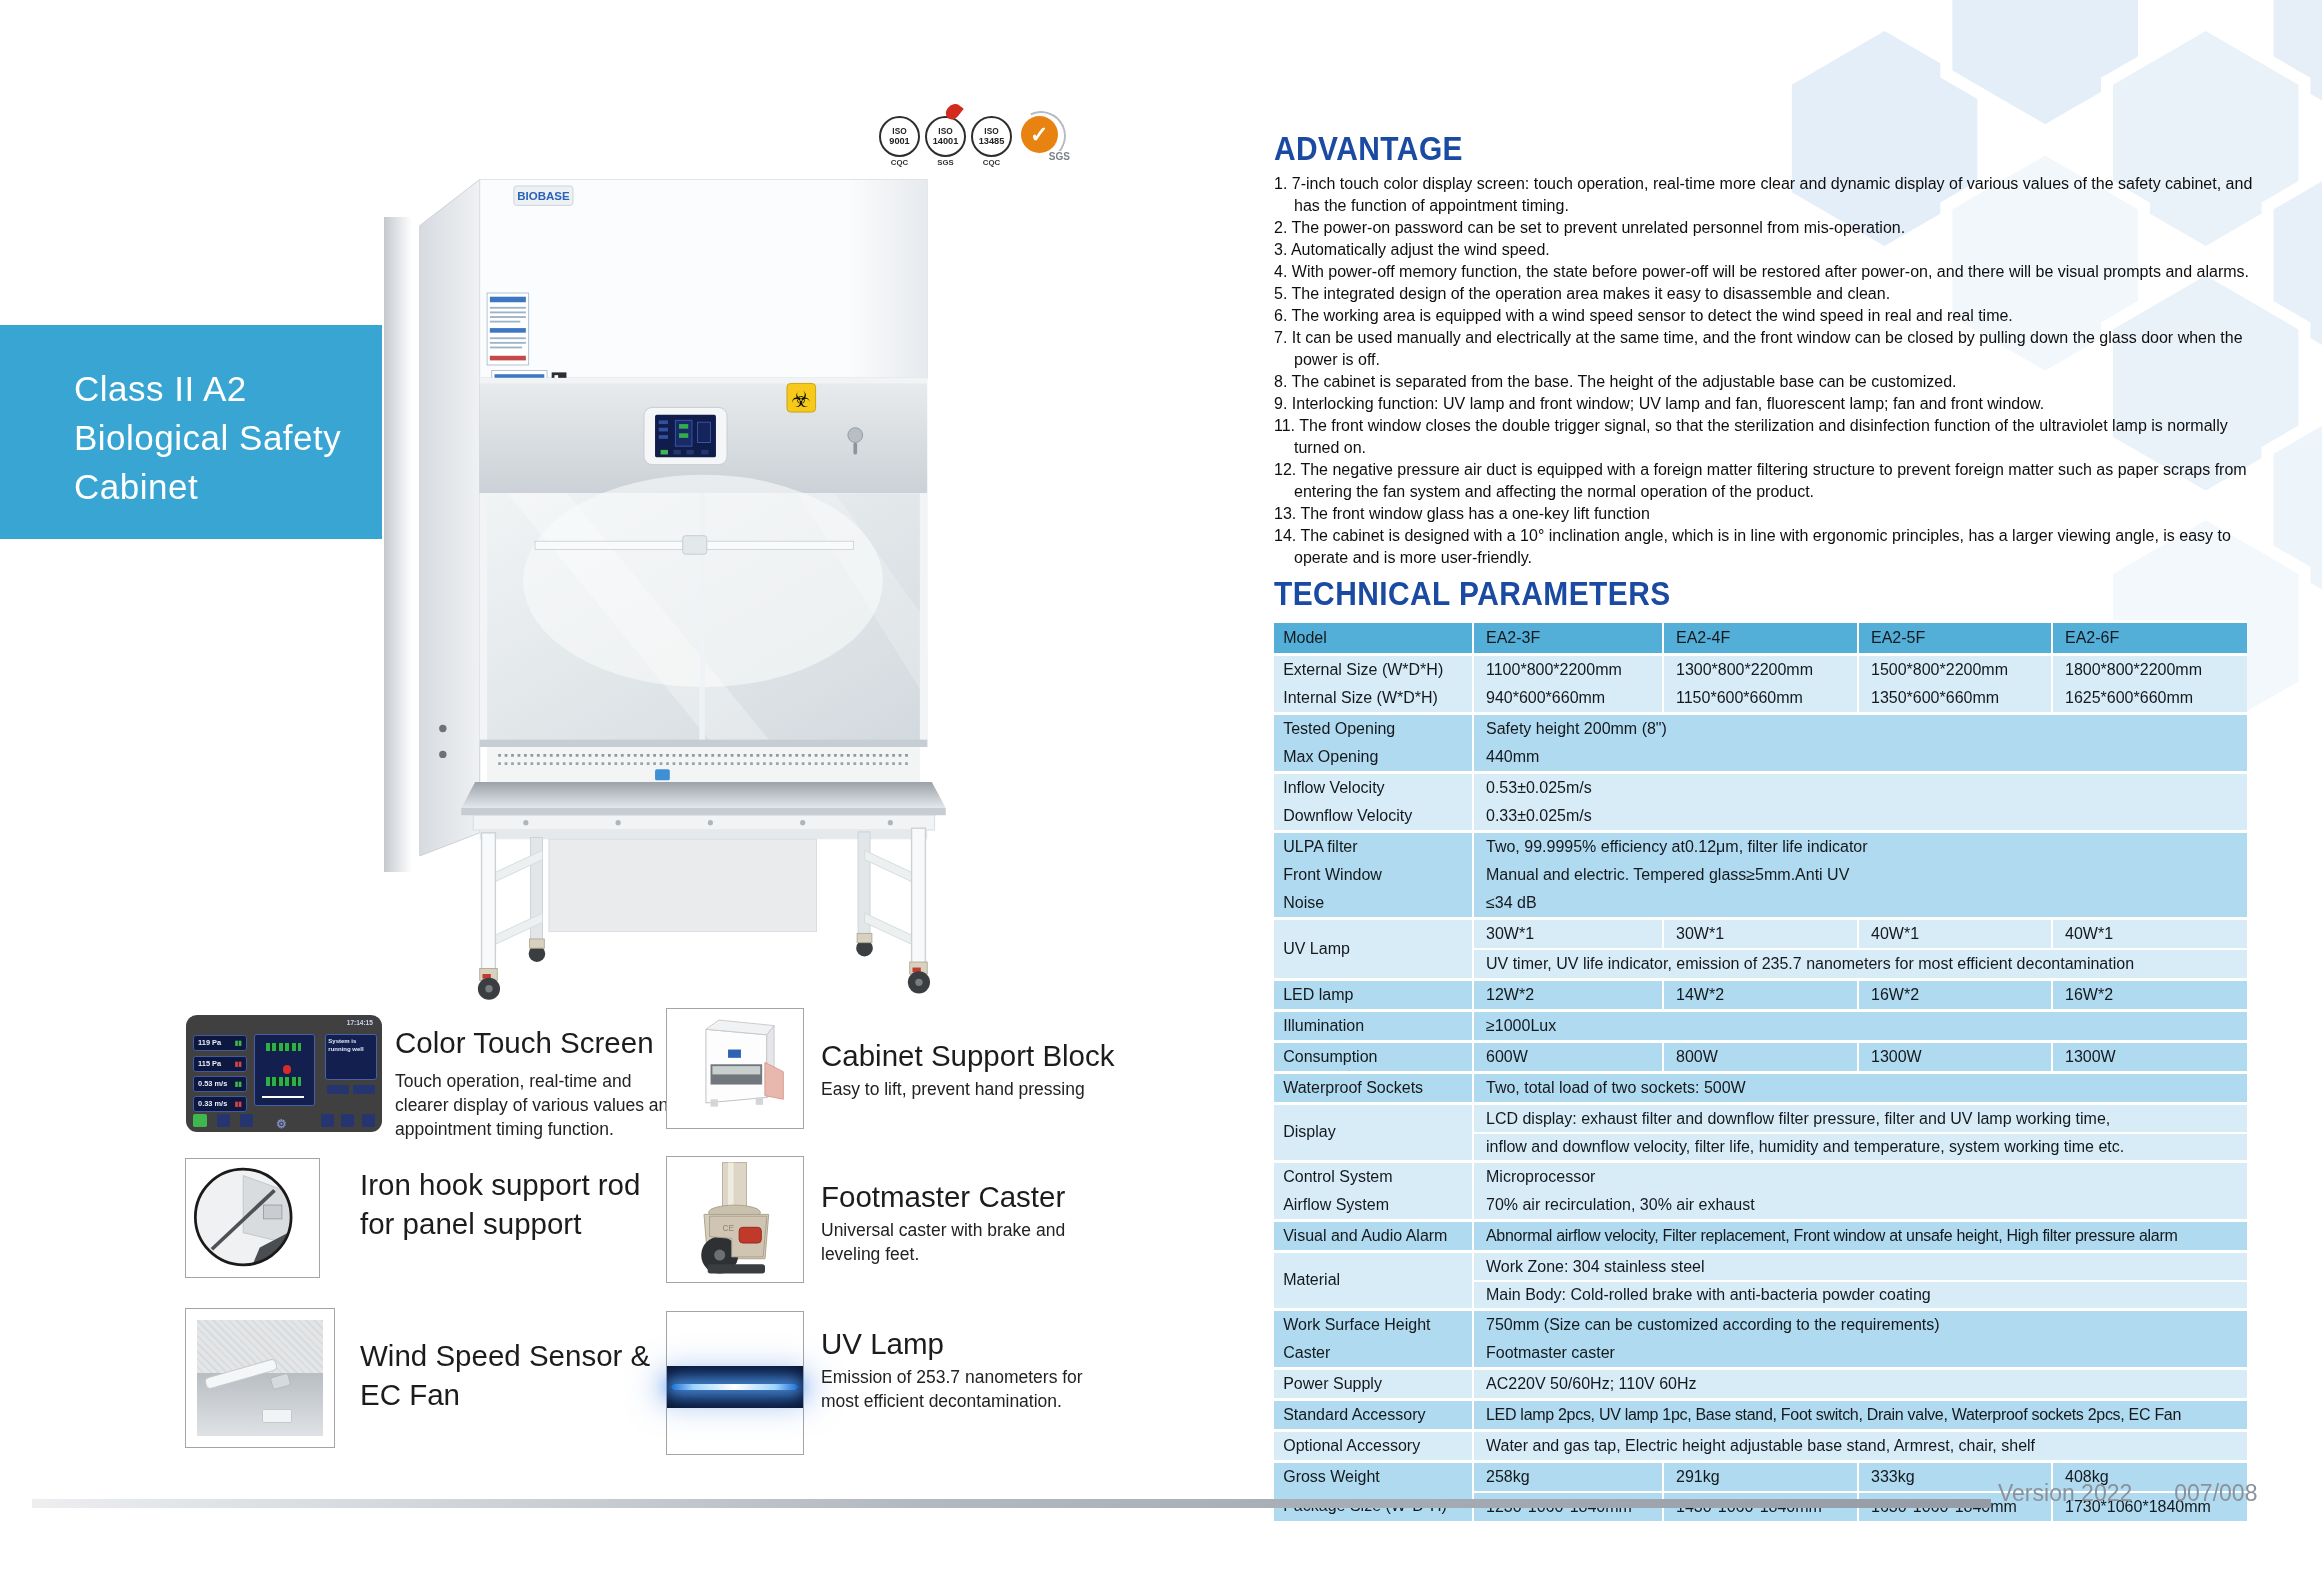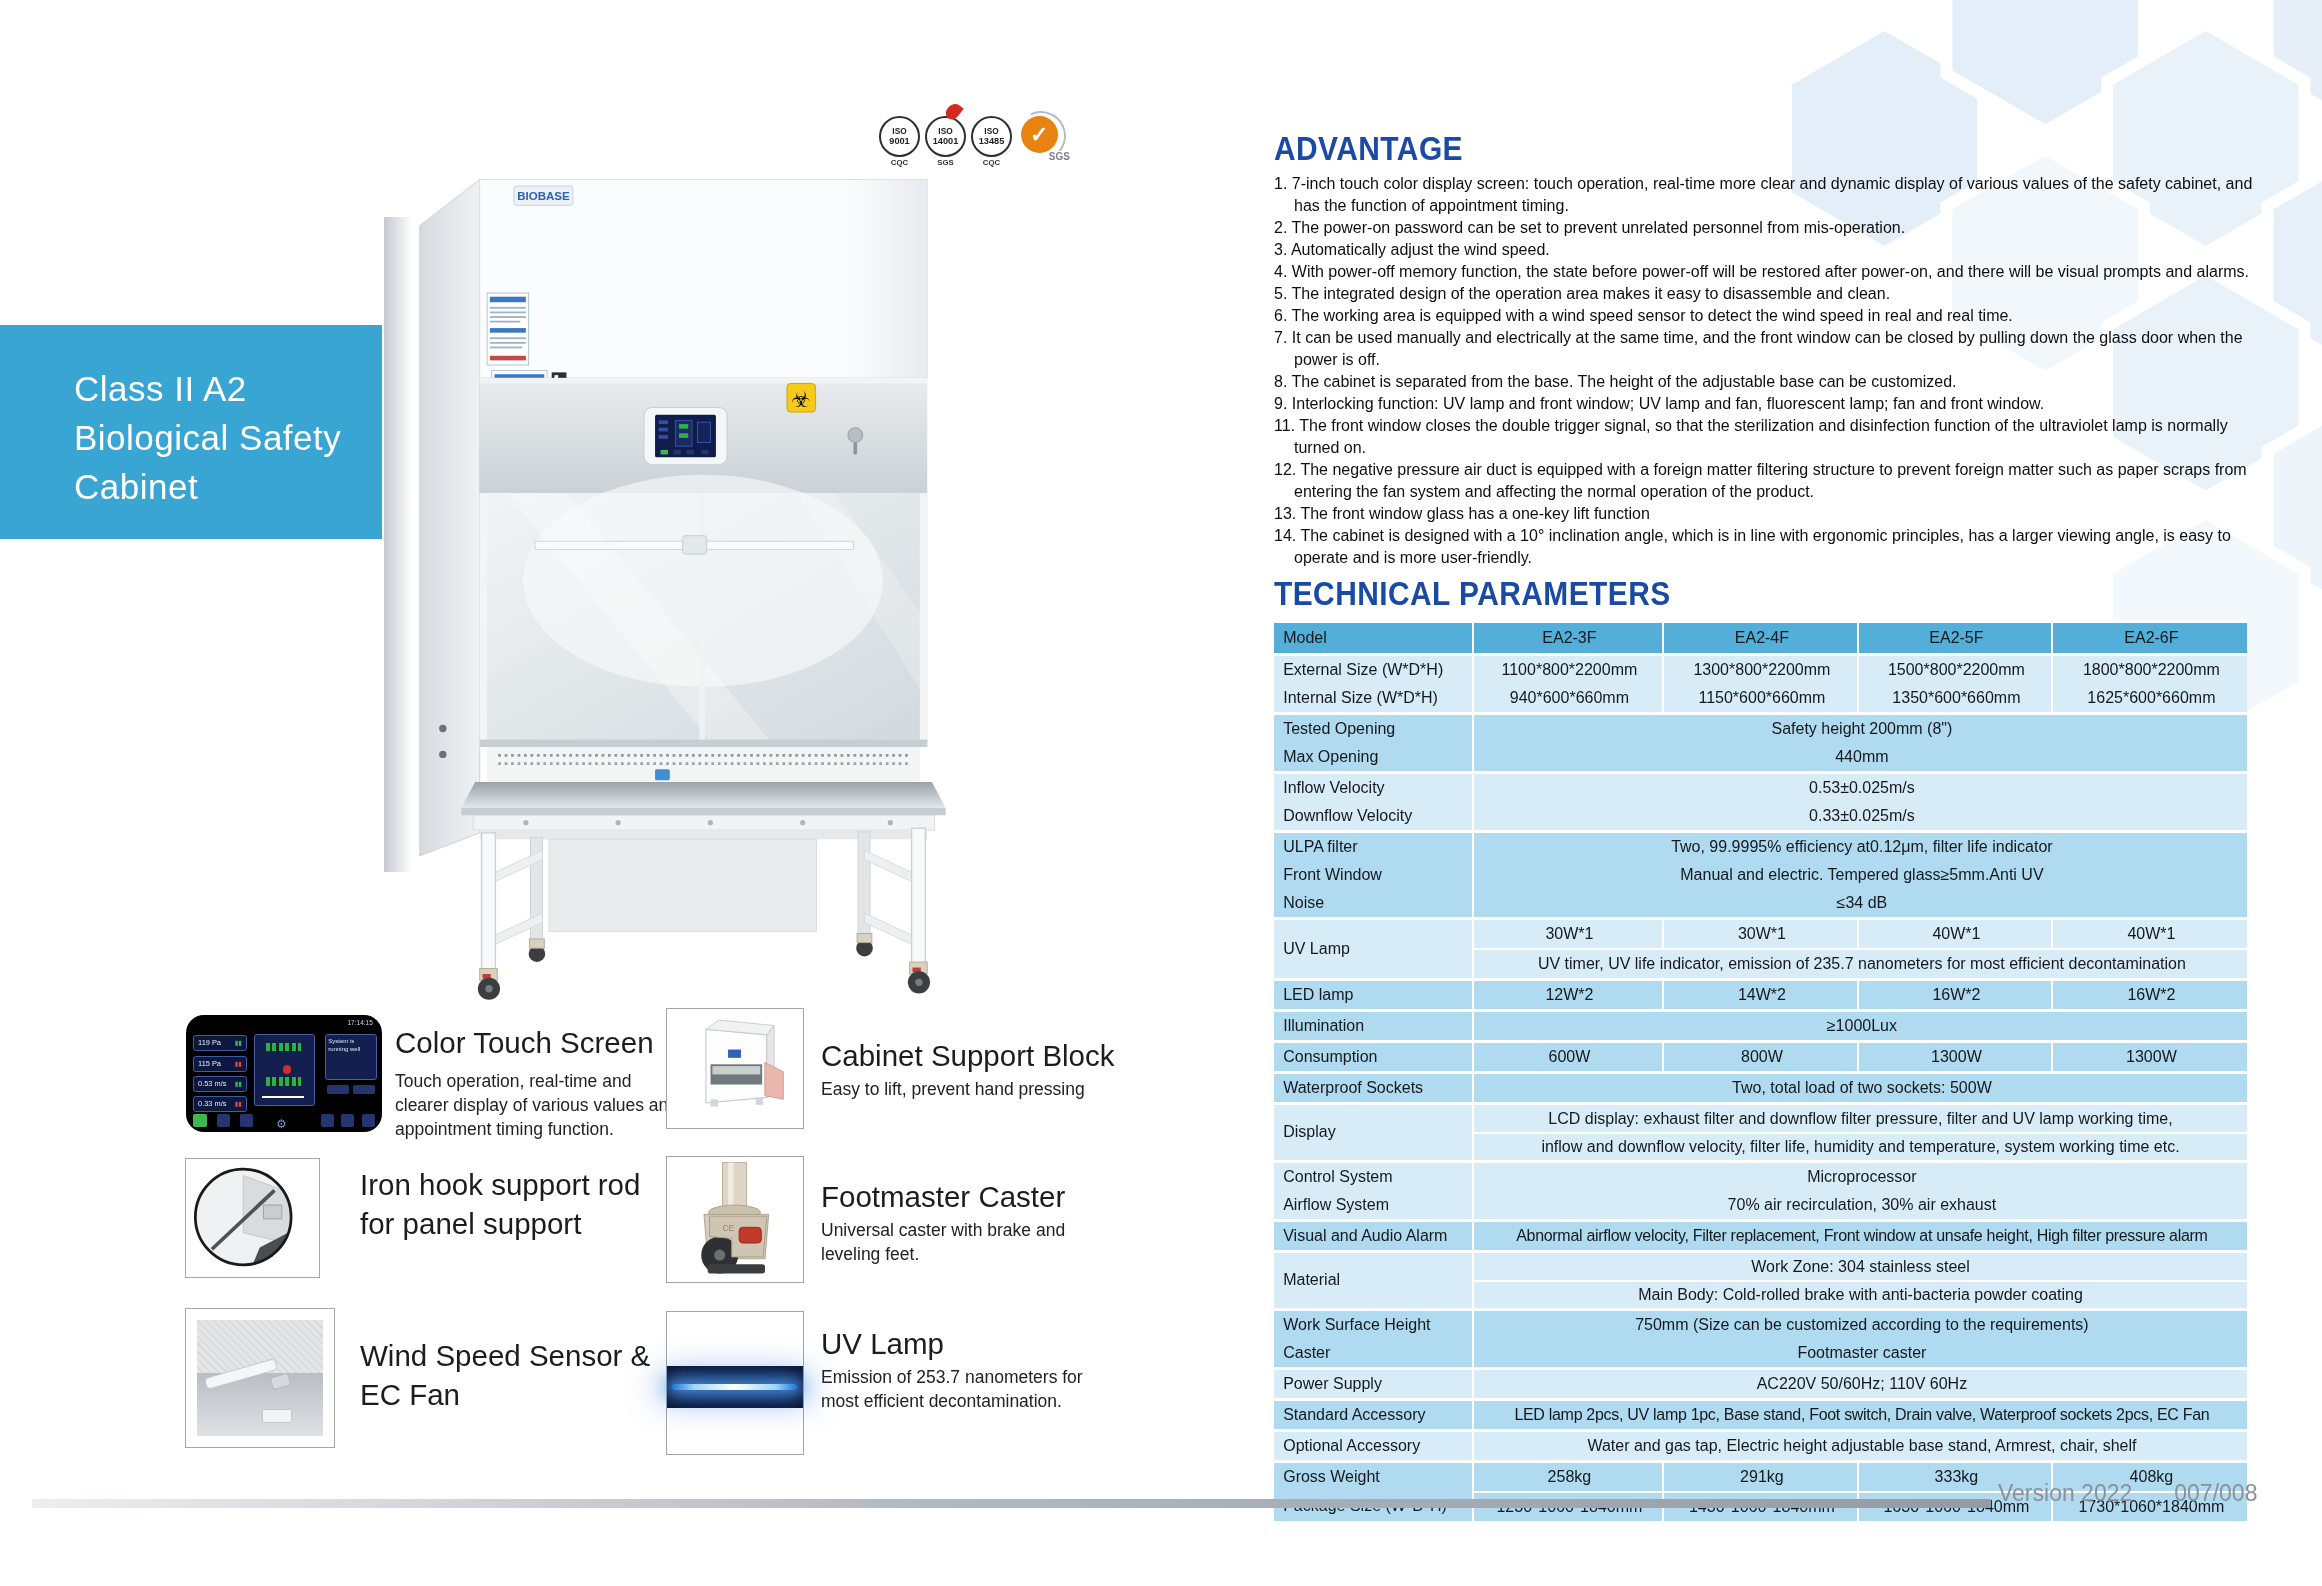--- a/index.html
+++ b/index.html
@@ -37,21 +37,21 @@
     border:2.8px solid #b7bcc2; border-left-color:transparent; border-bottom-color:transparent; transform:rotate(20deg); }
   .sgs-label { position:absolute; left:28px; top:37px; font-size:10px; font-weight:bold; color:#7c828a; background:#fff; padding:0 1.8px; }
 
   
   .thumb { position:absolute; background:#fff; border:1.8px solid #a5a5a5; box-sizing:border-box; z-index:2; }
   .feat-text { position:absolute; z-index:2; }
   .feat-title { font-size:29.5px; color:#1c1c1c; line-height:39px; }
   .feat-desc  { font-size:17.5px; color:#222; line-height:24px; margin-top:7.4px; width:305px; }
 
   
-  .ts { background:#000000; border:none; border-radius:18px; overflow:hidden; }
+  .ts { background:#404040; border:none; border-radius:11px; overflow:hidden;font-weight:bold; }
   .ts-time { position:absolute; right:9.2px; top:3.7px; font-size:6.5px; color:#cdd6f0; }
   .ts-pill { position:absolute; left:6.5px; width:54px; height:15.7px; background:#0d1840; border:0.9px solid #45599f;
     border-radius:2.8px; color:#e8edf8; font-size:7.4px; line-height:14.8px; padding-left:4.6px; box-sizing:border-box; }
   .ts-pill i { font-style:normal; float:right; margin-right:3.7px; font-size:6.5px; }
   .ts-center { position:absolute; left:68px; top:19.4px; width:59px; height:70px; background:#131f4e; border:1.4px solid #4a5fa5; border-radius:2.8px; }
   .ts-bar { position:absolute; left:11px; width:35px; height:8.3px;
     background:repeating-linear-gradient(90deg,#2fae4c 0 3.7px,#0d2a20 3.7px 6.5px); }
   .ts-dot { position:absolute; left:28px; top:30px; width:8.3px; height:8.3px; border-radius:50%; background:#d42b2b; }
   .ts-line { position:absolute; left:7.4px; bottom:7.4px; width:42px; height:1.8px; background:#fff; }
   .ts-right { position:absolute; right:5.5px; top:19.4px; width:52px; height:46px; background:#131f4e; border:1.4px solid #4a5fa5;
@@ -85,21 +85,21 @@
 
   
   .params { position:absolute; left:1274px; top:620px; z-index:2; }
   table.tp { border-collapse:collapse; table-layout:fixed; width:973px; }
   table.tp td { height:28px; padding:0 9.2px; font-size:16px; color:#14191e; vertical-align:middle;
     white-space:nowrap; overflow:visible; }
   table.tp td.val { padding-left:12px; }
   tbody.H td { background:#54afd8; height:29.5px; }
   tbody.L td { background:#d8ecf7; }
   tbody.M td { background:#b0daef; }
-  td.vsep { border-left:2.8px solid #fff;text-align:center; }
+  td.vsep { border-left:2.8px solid #fff; }
   td.hsep { border-top:2.8px solid #fff; }
   tbody.band tr:first-child td { border-top:3.7px solid #fff; }
   td.two { padding:0 !important; }
   td.two > div { padding:0 12px; height:27px; line-height:27px; }
   td.two > div + div { border-top:2.8px solid #fff; height:26px; line-height:26px; }
   td.tight { letter-spacing:-0.3px;margin-left:11px; }
 
   
   .footer-bar { position:absolute; left:32px; top:1499px; width:1959px; height:9.2px;
     background:linear-gradient(to right,#eceef0 0%,#b3b9c0 45%,#949ba5 100%); z-index:2; }

